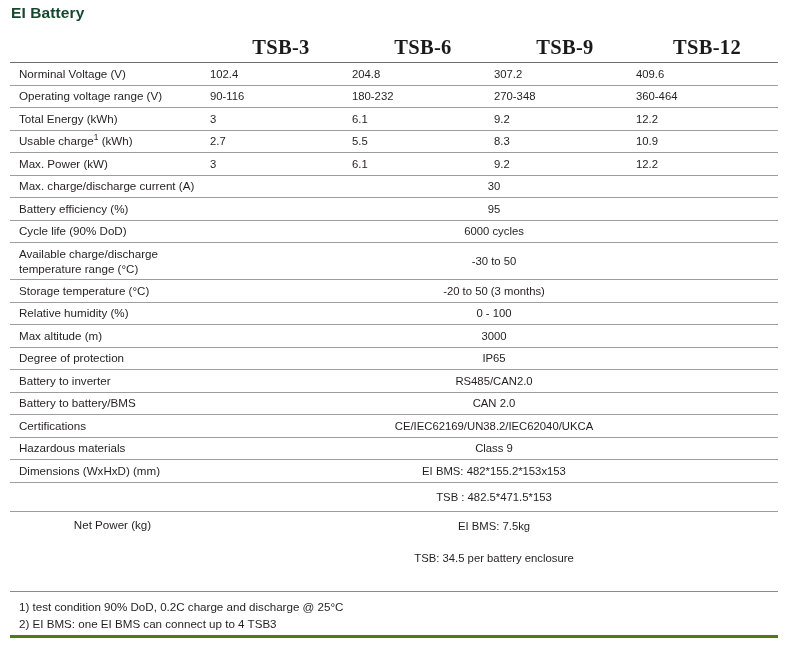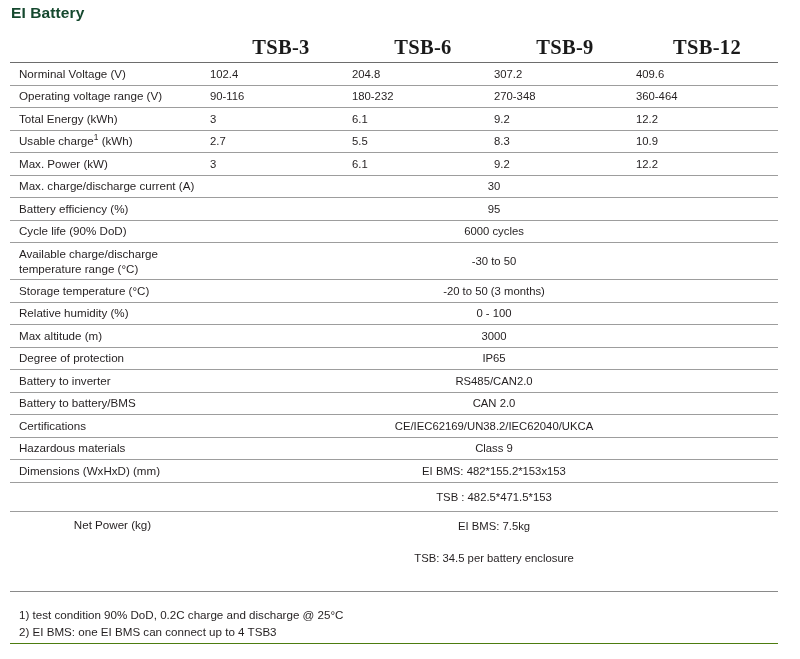--- a/index.html
+++ b/index.html
@@ -111,22 +111,22 @@
   }
 
   
   .footnotes {
     position: absolute;
     left: 10px;
     top: 591px;
     width: 768px;
     box-sizing: border-box;
     border-top: 1px solid #8a8a8a;
-    border-bottom: 1px solid #4d7c0f;
-    padding: 14px 0 3px 9px;
+    border-bottom: 3px solid #4d7c0f;
+    padding: 6px 0 3px 9px;
   }
   .footnote-line {
     font-size: 11.6px;
     line-height: 1.48;
     color: #231f20;
     white-space: nowrap;
   }
 </style>
 </head>
 <body>

